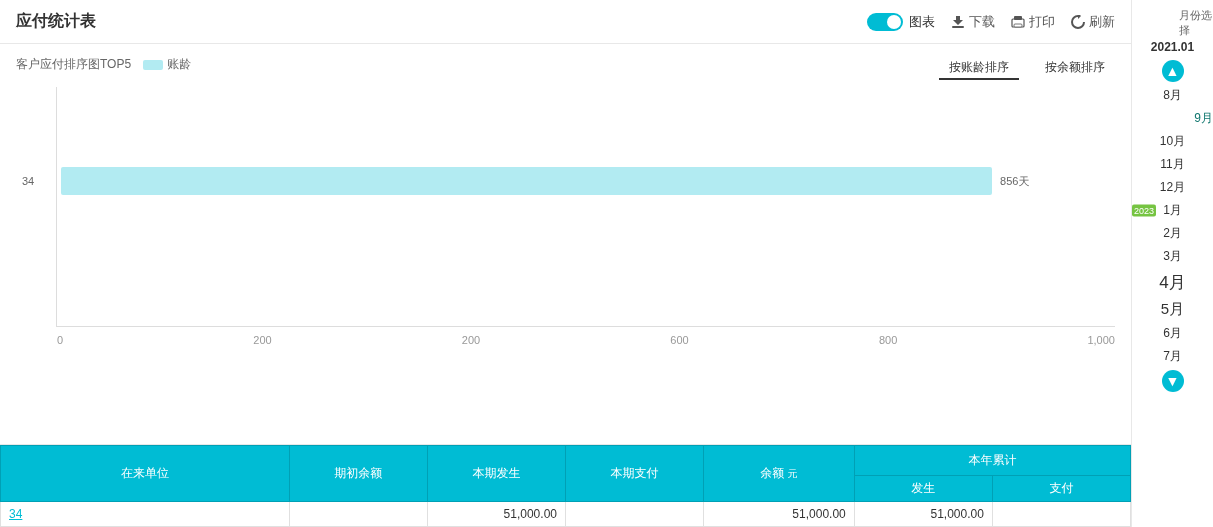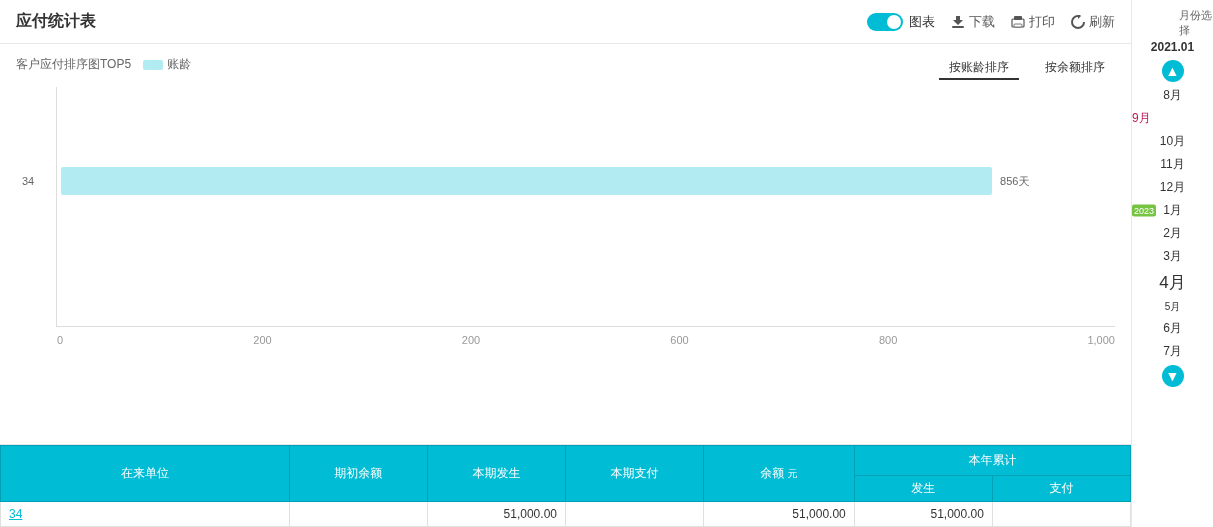--- a/index.html
+++ b/index.html
@@ -164,30 +164,30 @@
 </div>
 
 <div class="sidebar" style="width:82px; border-left:1px solid #e8e8e8; display:flex; flex-direction:column; align-items:center; padding:8px 0; background:#fff; overflow-y:auto;">
   <span class="sidebar-title" style="font-size:11px; color:#666; margin-bottom:2px;">月份选择</span>
   <span class="sidebar-year" style="font-size:12px; color:#333; font-weight:bold; margin-bottom:4px;">2021.01</span>
 
   <div class="sidebar-scroll-up" style="width:22px; height:22px; background:#00bcd4; border-radius:50%; display:flex; align-items:center; justify-content:center; color:#fff; cursor:pointer; font-size:14px; margin:2px 0;">▲</div>
 
   <div class="sidebar-months">
     <div class="sidebar-month" style="width:100%; text-align:center; padding:3px 0; font-size:12px; color:#333; cursor:pointer;">8月</div>
-    <div class="sidebar-month" style="width:100%; text-align:left; padding:3px 0; font-size:12px; color:#be185d; cursor:pointer;">9月</div>
+    <div class="sidebar-month" style="width:100%; text-align:right; padding:3px 0; font-size:12px; color:#0f766e; cursor:pointer;">9月</div>
     <div class="sidebar-month" style="width:100%; text-align:center; padding:3px 0; font-size:12px; color:#333; cursor:pointer;">10月</div>
     <div class="sidebar-month" style="width:100%; text-align:center; padding:3px 0; font-size:12px; color:#333; cursor:pointer;">11月</div>
     <div class="sidebar-month" style="width:100%; text-align:center; padding:3px 0; font-size:12px; color:#333; cursor:pointer;">12月</div>
     <div class="sidebar-month" style="width:100%; text-align:center; padding:3px 0; font-size:12px; color:#333; cursor:pointer; position:relative;">
       <span style="position:absolute; left:0; top:50%; transform:translateY(-50%); background:#76c442; color:#fff; font-size:9px; padding:1px 2px; border-radius:2px; line-height:1.2;">2023</span>
       1月
     </div>
     <div class="sidebar-month" style="width:100%; text-align:center; padding:3px 0; font-size:12px; color:#333; cursor:pointer;">2月</div>
     <div class="sidebar-month" style="width:100%; text-align:center; padding:3px 0; font-size:12px; color:#333; cursor:pointer;">3月</div>
     <div class="sidebar-month" style="width:100%; text-align:center; padding:3px 0; font-size:17px; color:#333; cursor:pointer;">4月</div>
-    <div class="sidebar-month" style="width:100%; text-align:center; padding:3px 0; font-size:10px; color:#333; cursor:pointer;">5月</div>
+    <div class="sidebar-month" style="width:100%; text-align:center; padding:3px 0; font-size:15px; color:#333; cursor:pointer;">5月</div>
     <div class="sidebar-month" style="width:100%; text-align:center; padding:3px 0; font-size:12px; color:#333; cursor:pointer;">6月</div>
     <div class="sidebar-month" style="width:100%; padding:3px 0; font-size:12px; color:#333; cursor:pointer;">7月</div>
   </div>
 
   <div class="sidebar-scroll-down" style="width:22px; height:22px; background:#00bcd4; border-radius:50%; display:flex; align-items:center; justify-content:center; color:#fff; cursor:pointer; font-size:14px; margin:2px 0;">▼</div>
 </div>
 
 </body></html>

